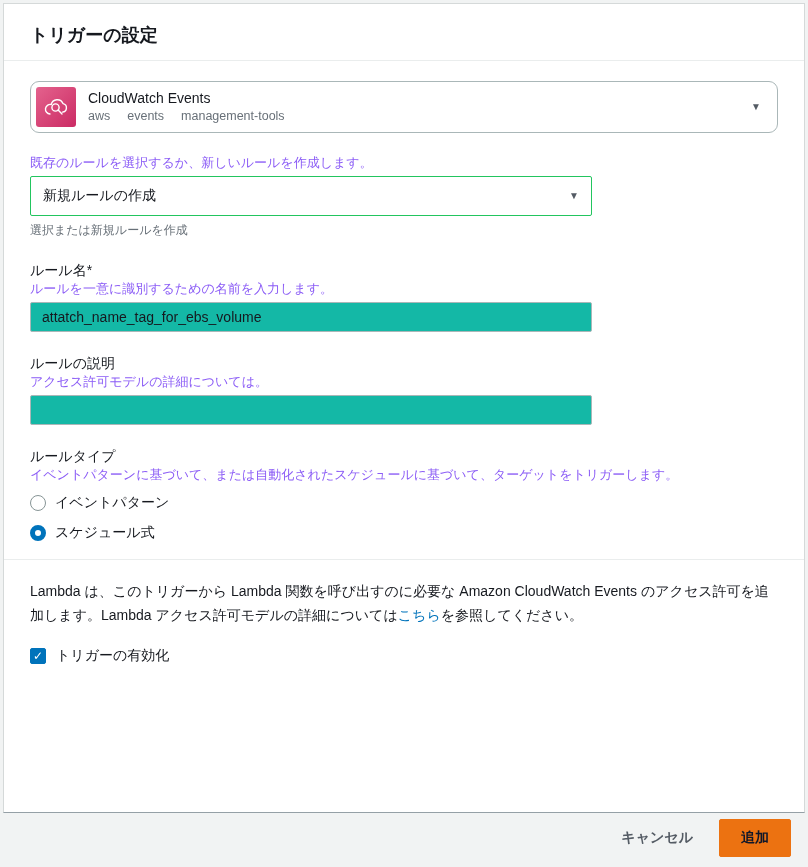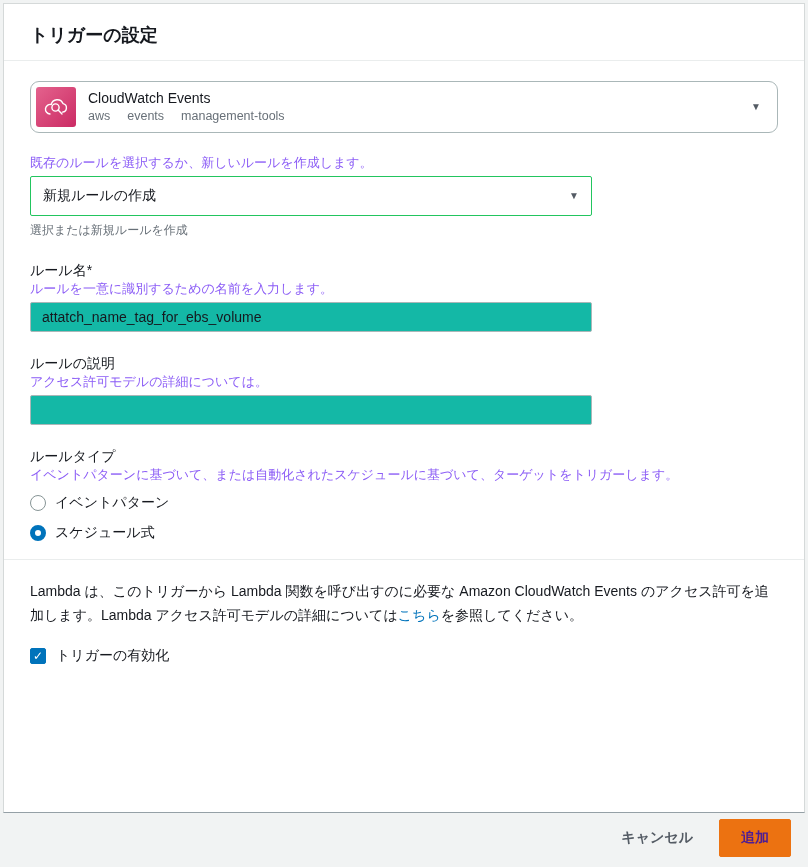--- a/index.html
+++ b/index.html
@@ -82,21 +82,21 @@
   }
   .checkbox-label { font-size: 14px; color: #16191f; }
 
   .footer {
     flex: 1; display: flex; align-items: center; justify-content: flex-end;
     gap: 26px; padding-right: 14px;
   }
   .cancel-btn { font-size: 14px; font-weight: bold; color: #545b64; cursor: pointer; background: none; border: none; font-family: inherit; }
   .add-btn {
     background: #ec7211; border: 1px solid #ec7211; border-radius: 2px;
-    color: #4c1d95; font-size: 14px; font-weight: bold; font-family: inherit;
+    color: #0f172a; font-size: 14px; font-weight: bold; font-family: inherit;
     padding: 9px 21px; cursor: pointer;
   }
 </style>
 </head>
 <body>
 
 <div class="page">
   <div class="panel">
 
     <div class="panel-header">

